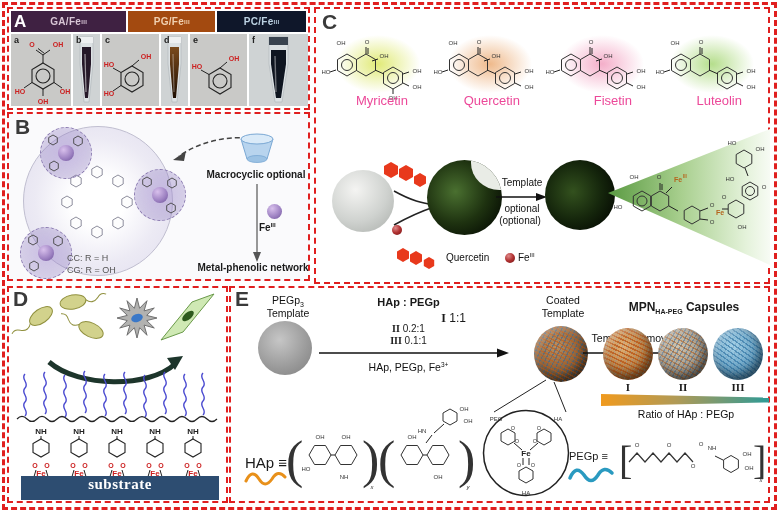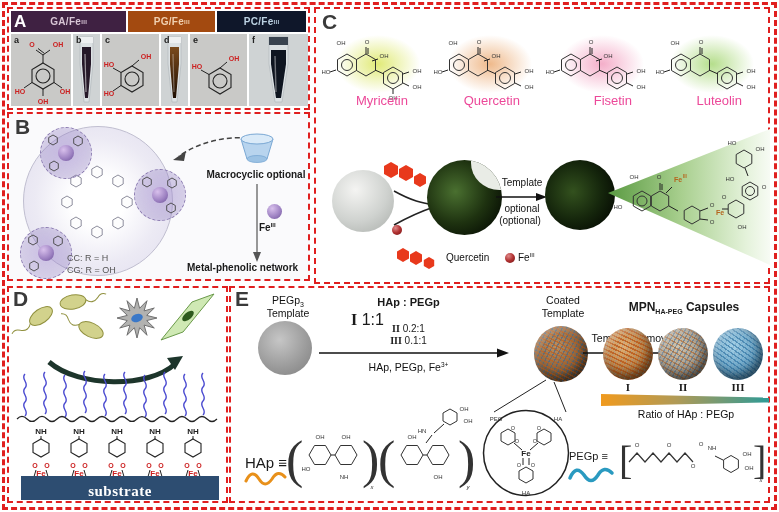--- a/index.html
+++ b/index.html
@@ -211,21 +211,21 @@
   </svg>
   <div class="abs b" style="left:185px;top:55px;width:124px;text-align:center;font-size:10px">Macrocyclic optional</div>
   <svg class="abs" style="left:241px;top:70px" width="14" height="80">
     <line x1="7" y1="0" x2="7" y2="70" stroke="#555" stroke-width="1.2"></line>
     <polygon points="7,78 3,68 11,68" fill="#555"></polygon>
   </svg>
   <div class="sphPur abs" style="left:258px;top:90px;width:15px;height:15px"></div>
   <div class="abs b" style="left:250px;top:108px;font-size:10px">
     <span>Fe</span><sup style="font-size:6px">III</sup>
   </div>
-  <div class="abs b" style="left:178px;top:148px;width:132px;text-align:left;font-size:10px">Metal-phenolic network</div>
+  <div class="abs b" style="left:178px;top:148px;width:132px;text-align:center;font-size:10px">Metal-phenolic network</div>
   <div class="abs" style="left:58px;top:138px;font-size:9px;color:#555;line-height:1.35">
     <div>CC: R = H</div>
     <div>CG: R = OH</div>
   </div>
 </div>
 
 <div class="panel" style="left:314px;top:7px;width:456px;height:277px">
   <span class="plabel" style="left:6px;top:2px">C</span>
 
   <div class="abs" style="left:6px;top:24px;width:112px;height:88px">
@@ -505,36 +505,36 @@
       <text class="ck" x="0" y="146" style="font-size:8px;font-weight:bold">NH</text>
       <line class="bond" x1="0" y1="148" x2="0" y2="151"></line>
       <polygon class="ring" points="0,151 8,155.5 8,164.5 0,169 -8,164.5 -8,155.5"></polygon>
       <text class="cr" x="-6" y="180">O</text>
       <text class="cr" x="6" y="180">O</text>
       <text class="cr" x="0" y="188" style="font-size:8px">Fe</text>
       <line class="bond" x1="-5" y1="182" x2="-8" y2="192"></line>
         <line class="bond" x1="5" y1="182" x2="8" y2="192"></line>
     </g>
   </svg>
-  <div class="abs" style="left:12px;top:188px;width:198px;height:24px;background:#2d4d71;display:flex;align-items:flex-end;justify-content:center">
+  <div class="abs" style="left:12px;top:188px;width:198px;height:24px;background:#2d4d71;display:flex;align-items:flex-start;justify-content:center">
     <span style="color:#fff;font-weight:bold;font-size:15px;font-family:'Liberation Serif',serif;letter-spacing:.5px">substrate</span>
   </div>
 </div>
 
 <div class="panel" style="left:229px;top:286px;width:541px;height:217px">
   <span class="plabel" style="left:4px;top:0px">E</span>
   <div class="cap60 abs" style="left:20px;top:6px;width:74px">
     <span>PEGp</span><sub style="font-size:7px">3</sub><br>
     <span>Template</span>
   </div>
   <div class="abs" style="left:27px;top:33px;width:54px;height:54px;border-radius:50%;
        background:radial-gradient(circle at 40% 35%,#c6c6c6,#999 60%,#7e7e7e)"></div>
 
   <div class="abs b" style="left:120px;top:8px;width:115px;text-align:center;font-size:11px">HAp : PEGp</div>
-  <div class="abs" style="left:120px;top:23px;width:115px;text-align:left;font-size:16px">
+  <div class="abs" style="left:120px;top:23px;width:115px;text-align:right;font-size:12px">
     <span class="roman">I</span>&nbsp;<span>1:1</span>
   </div>
   <div class="abs" style="left:120px;top:35px;width:115px;text-align:center;font-size:10px">
     <span class="roman">II</span>&nbsp;<span>0.2:1</span>
   </div>
   <div class="abs" style="left:120px;top:47px;width:115px;text-align:center;font-size:10px">
     <span class="roman">III</span>&nbsp;<span>0.1:1</span>
   </div>
   <svg class="abs" style="left:88px;top:58px" width="192" height="14">
     <line x1="0" y1="7" x2="180" y2="7" stroke="#111" stroke-width="1.6"></line>

